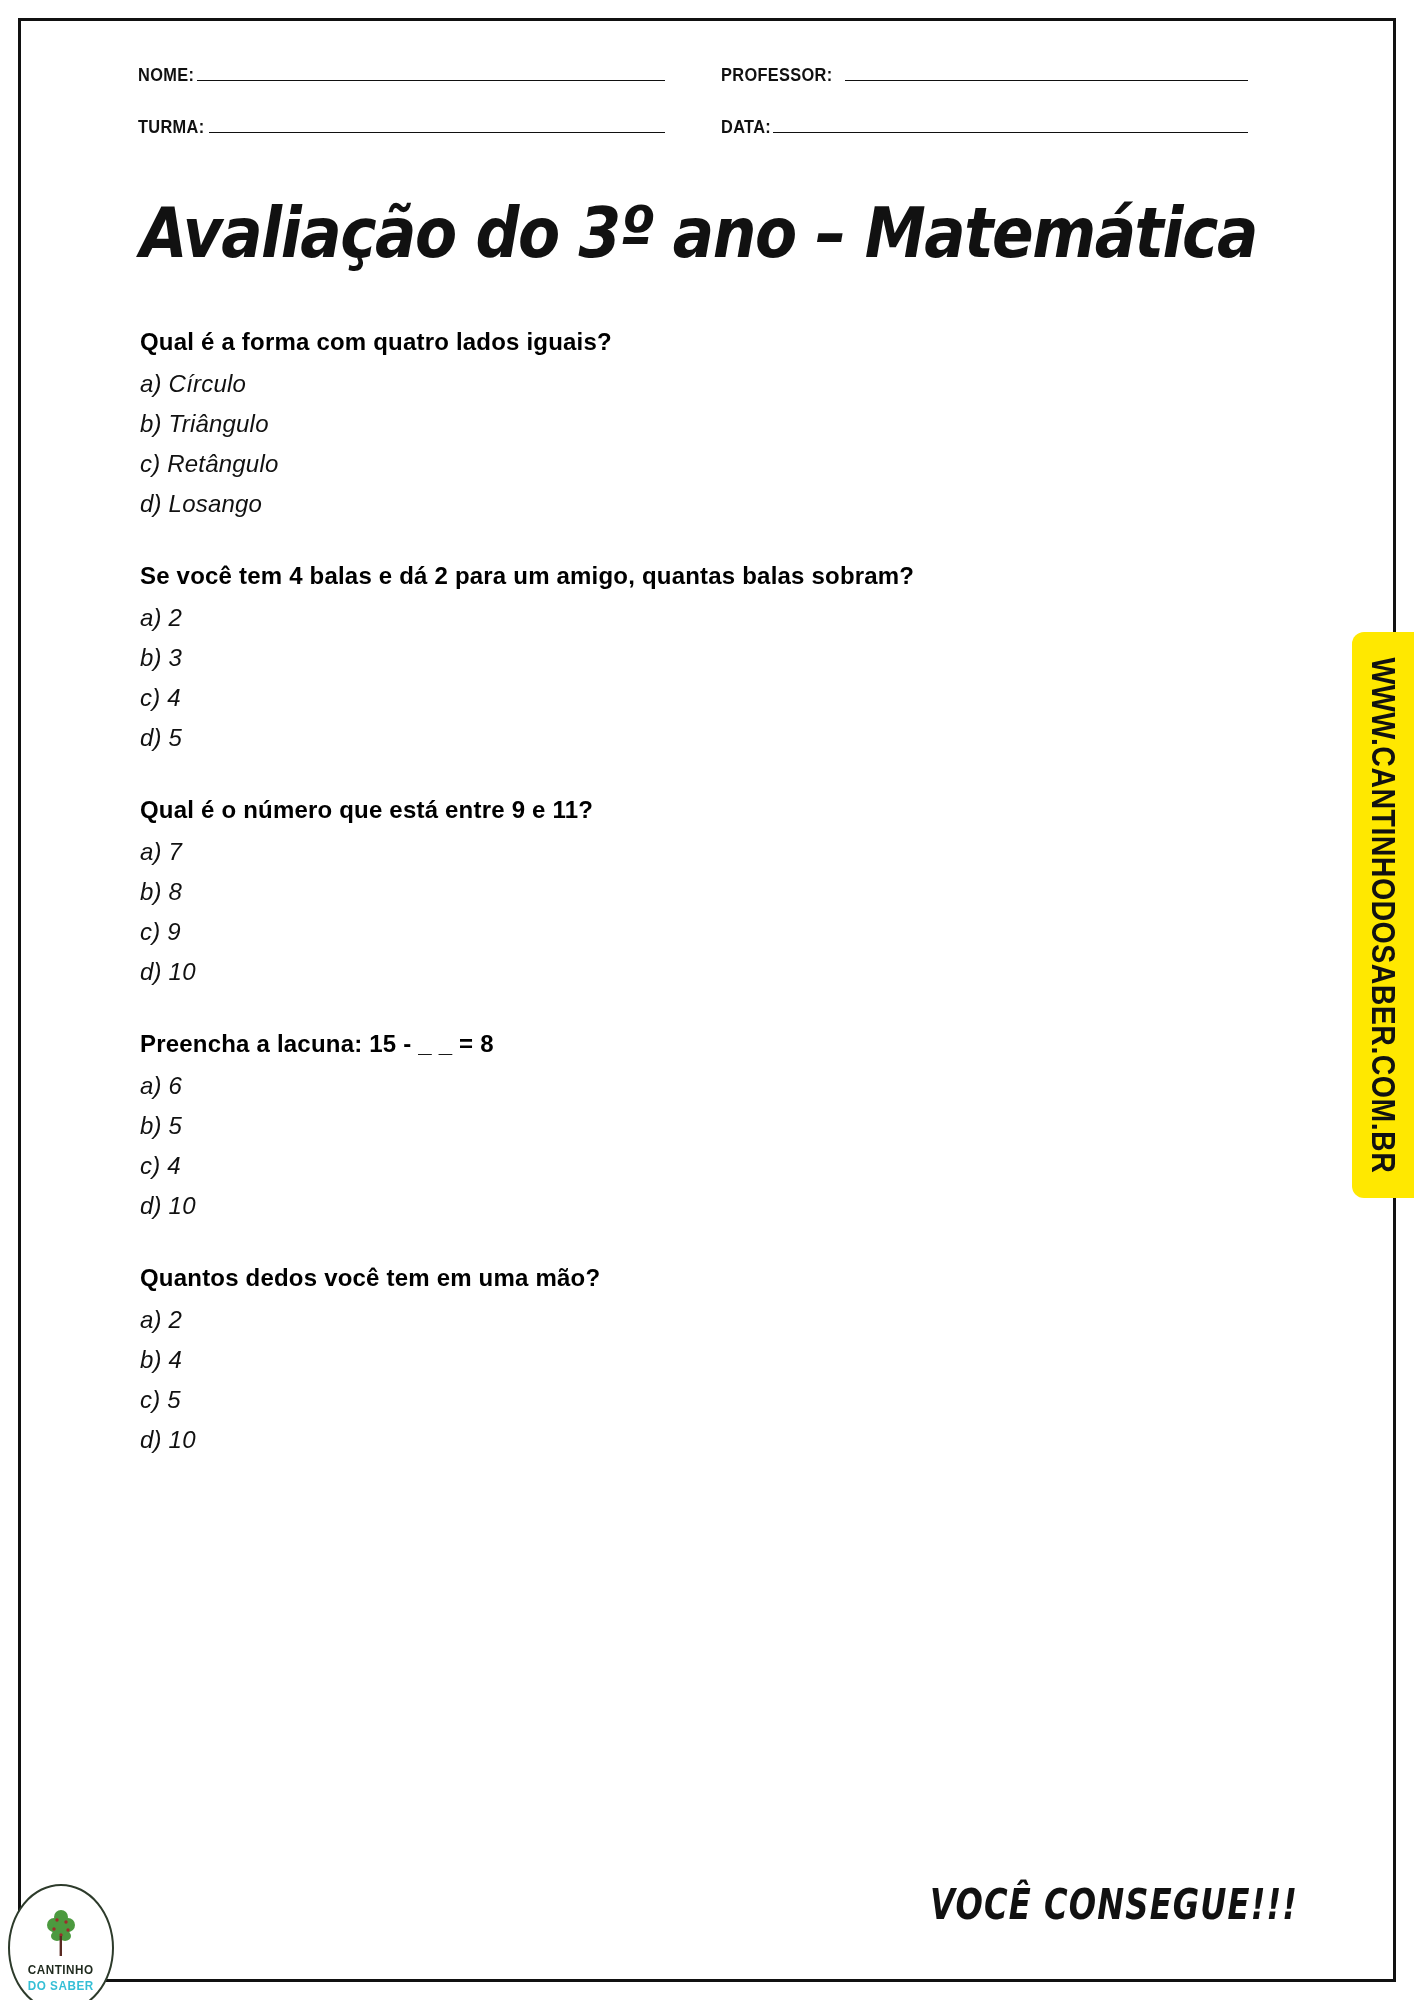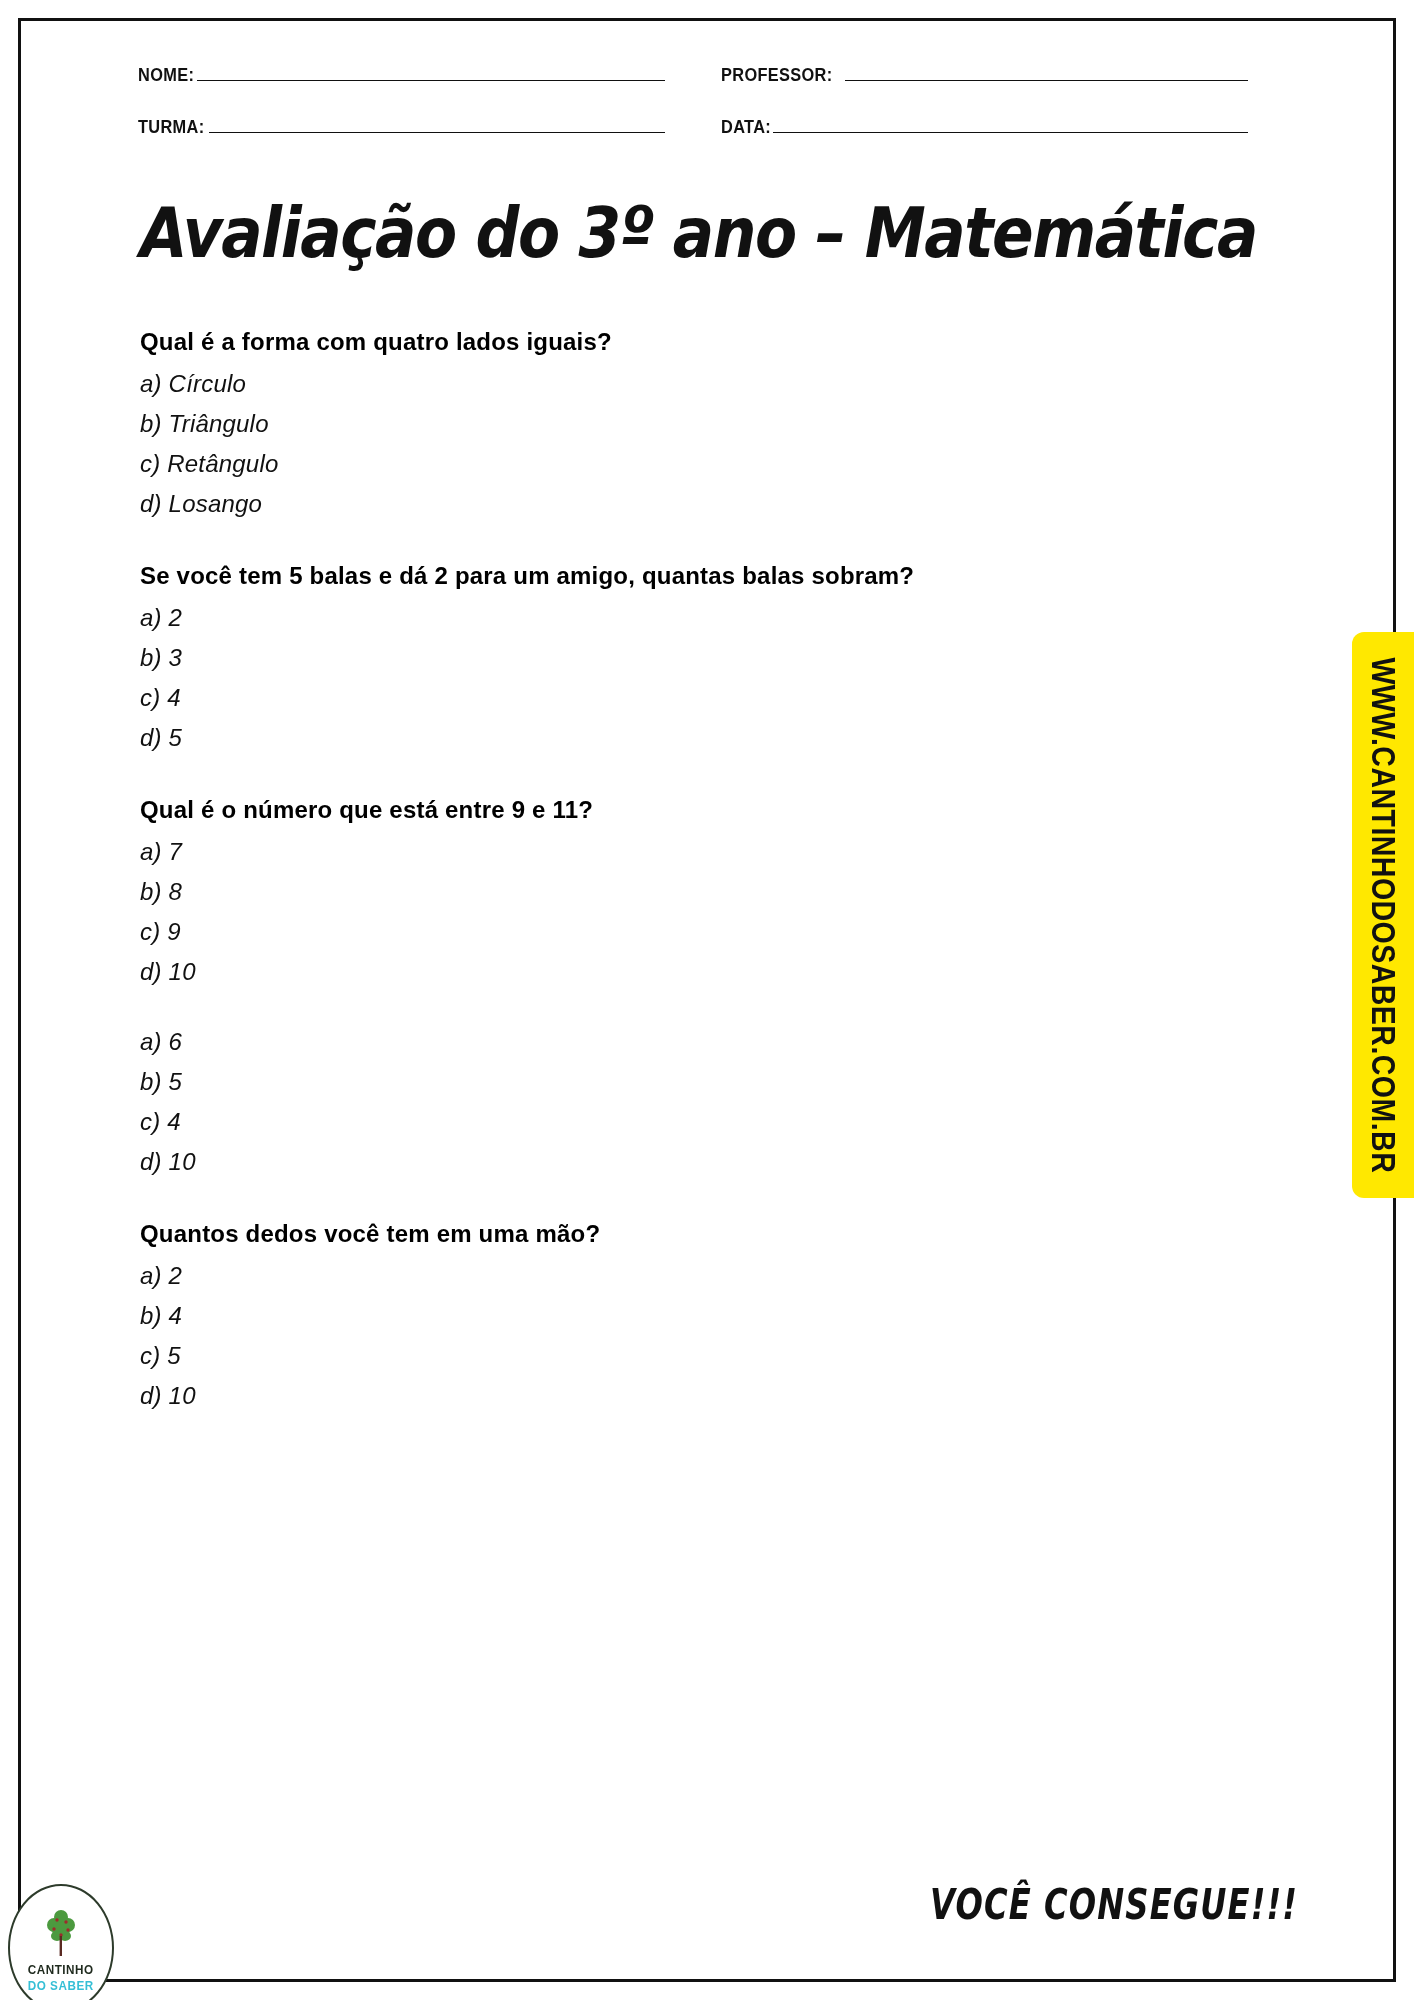--- a/index.html
+++ b/index.html
@@ -222,36 +222,37 @@
 
   <div class="question-block">
     <div class="question-stem">Qual é a forma com quatro lados iguais?</div>
     <div class="option">a) Círculo</div>
     <div class="option">b) Triângulo</div>
     <div class="option">c) Retângulo</div>
     <div class="option">d) Losango</div>
   </div>
 
   <div class="question-block">
-    <div class="question-stem">Se você tem 5 balas e dá 2 para um amigo, quantas balas sobram?</div>
+    <div class="question-stem">Se você tem 4 balas e dá 2 para um amigo, quantas balas sobram?</div>
     <div class="option">a) 2</div>
     <div class="option">b) 3</div>
     <div class="option">c) 4</div>
     <div class="option">d) 5</div>
   </div>
 
   <div class="question-block">
     <div class="question-stem">Qual é o número que está entre 9 e 11?</div>
     <div class="option">a) 7</div>
     <div class="option">b) 8</div>
     <div class="option">c) 9</div>
     <div class="option">d) 10</div>
   </div>
 
   <div class="question-block">
+    <div class="question-stem">Preencha a lacuna: 15 - _ _ = 8</div>
     <div class="option">a) 6</div>
     <div class="option">b) 5</div>
     <div class="option">c) 4</div>
     <div class="option">d) 10</div>
   </div>
 
   <div class="question-block">
     <div class="question-stem">Quantos dedos você tem em uma mão?</div>
     <div class="option">a) 2</div>
     <div class="option">b) 4</div>

